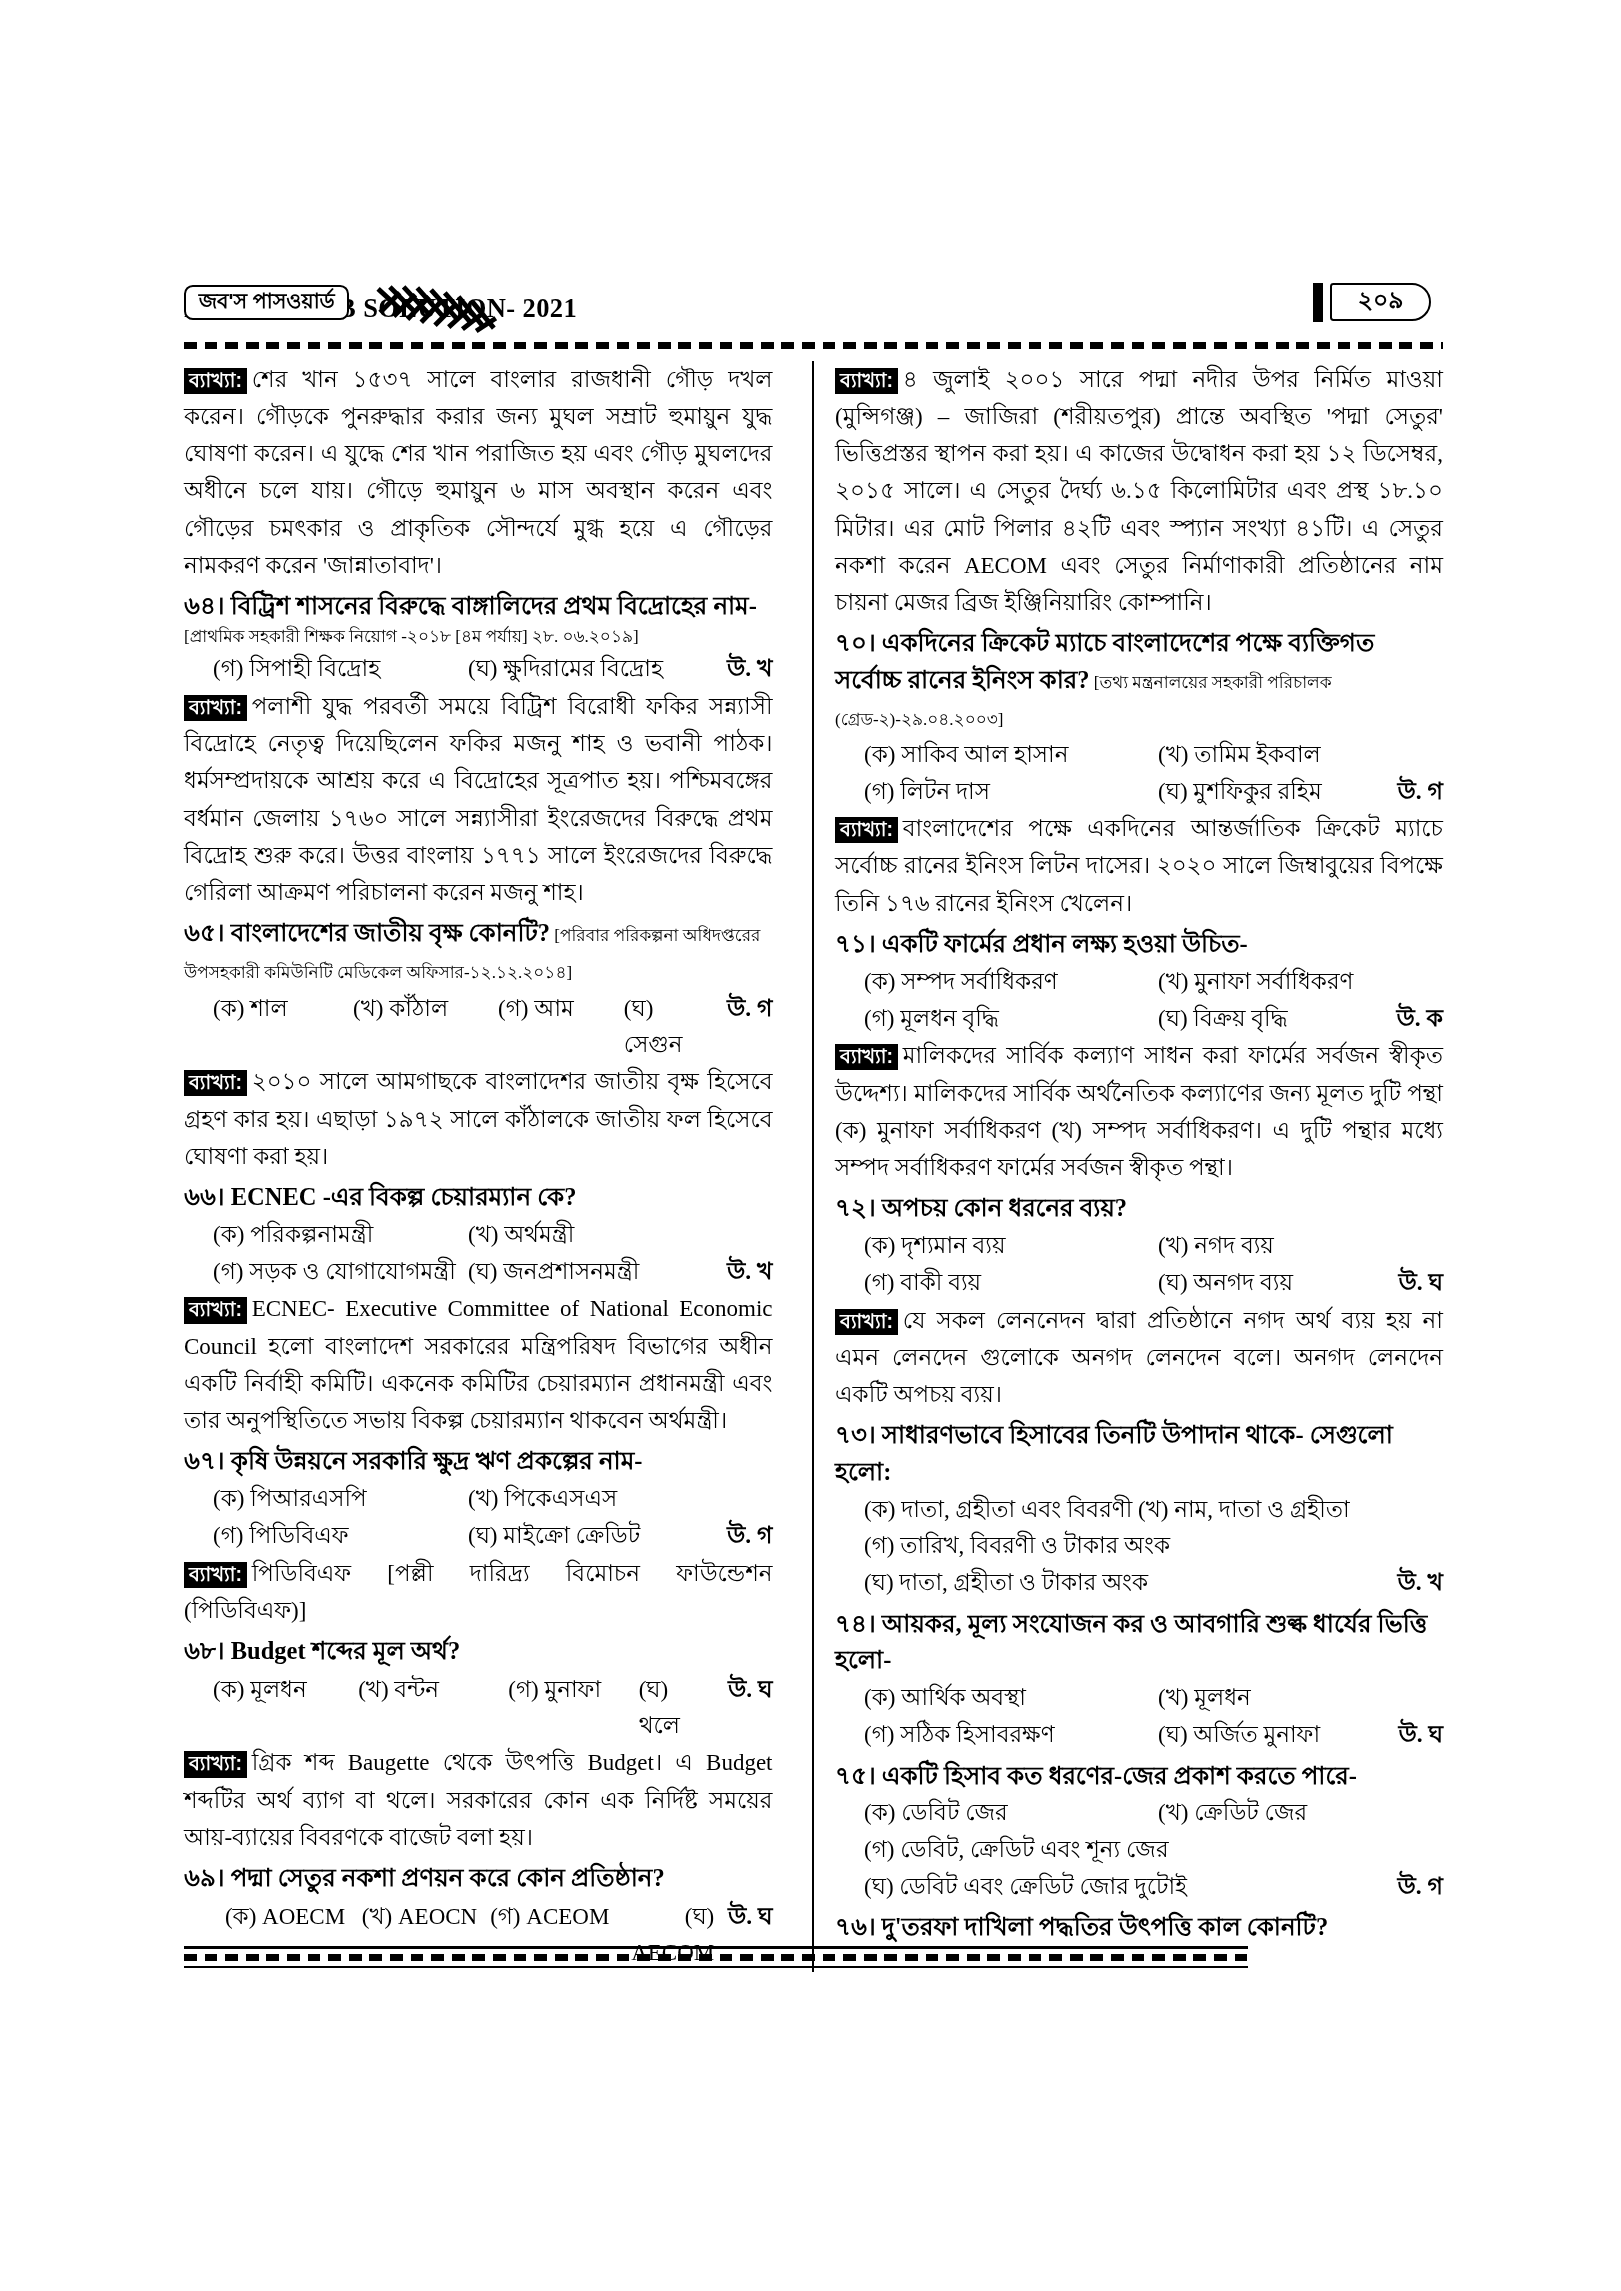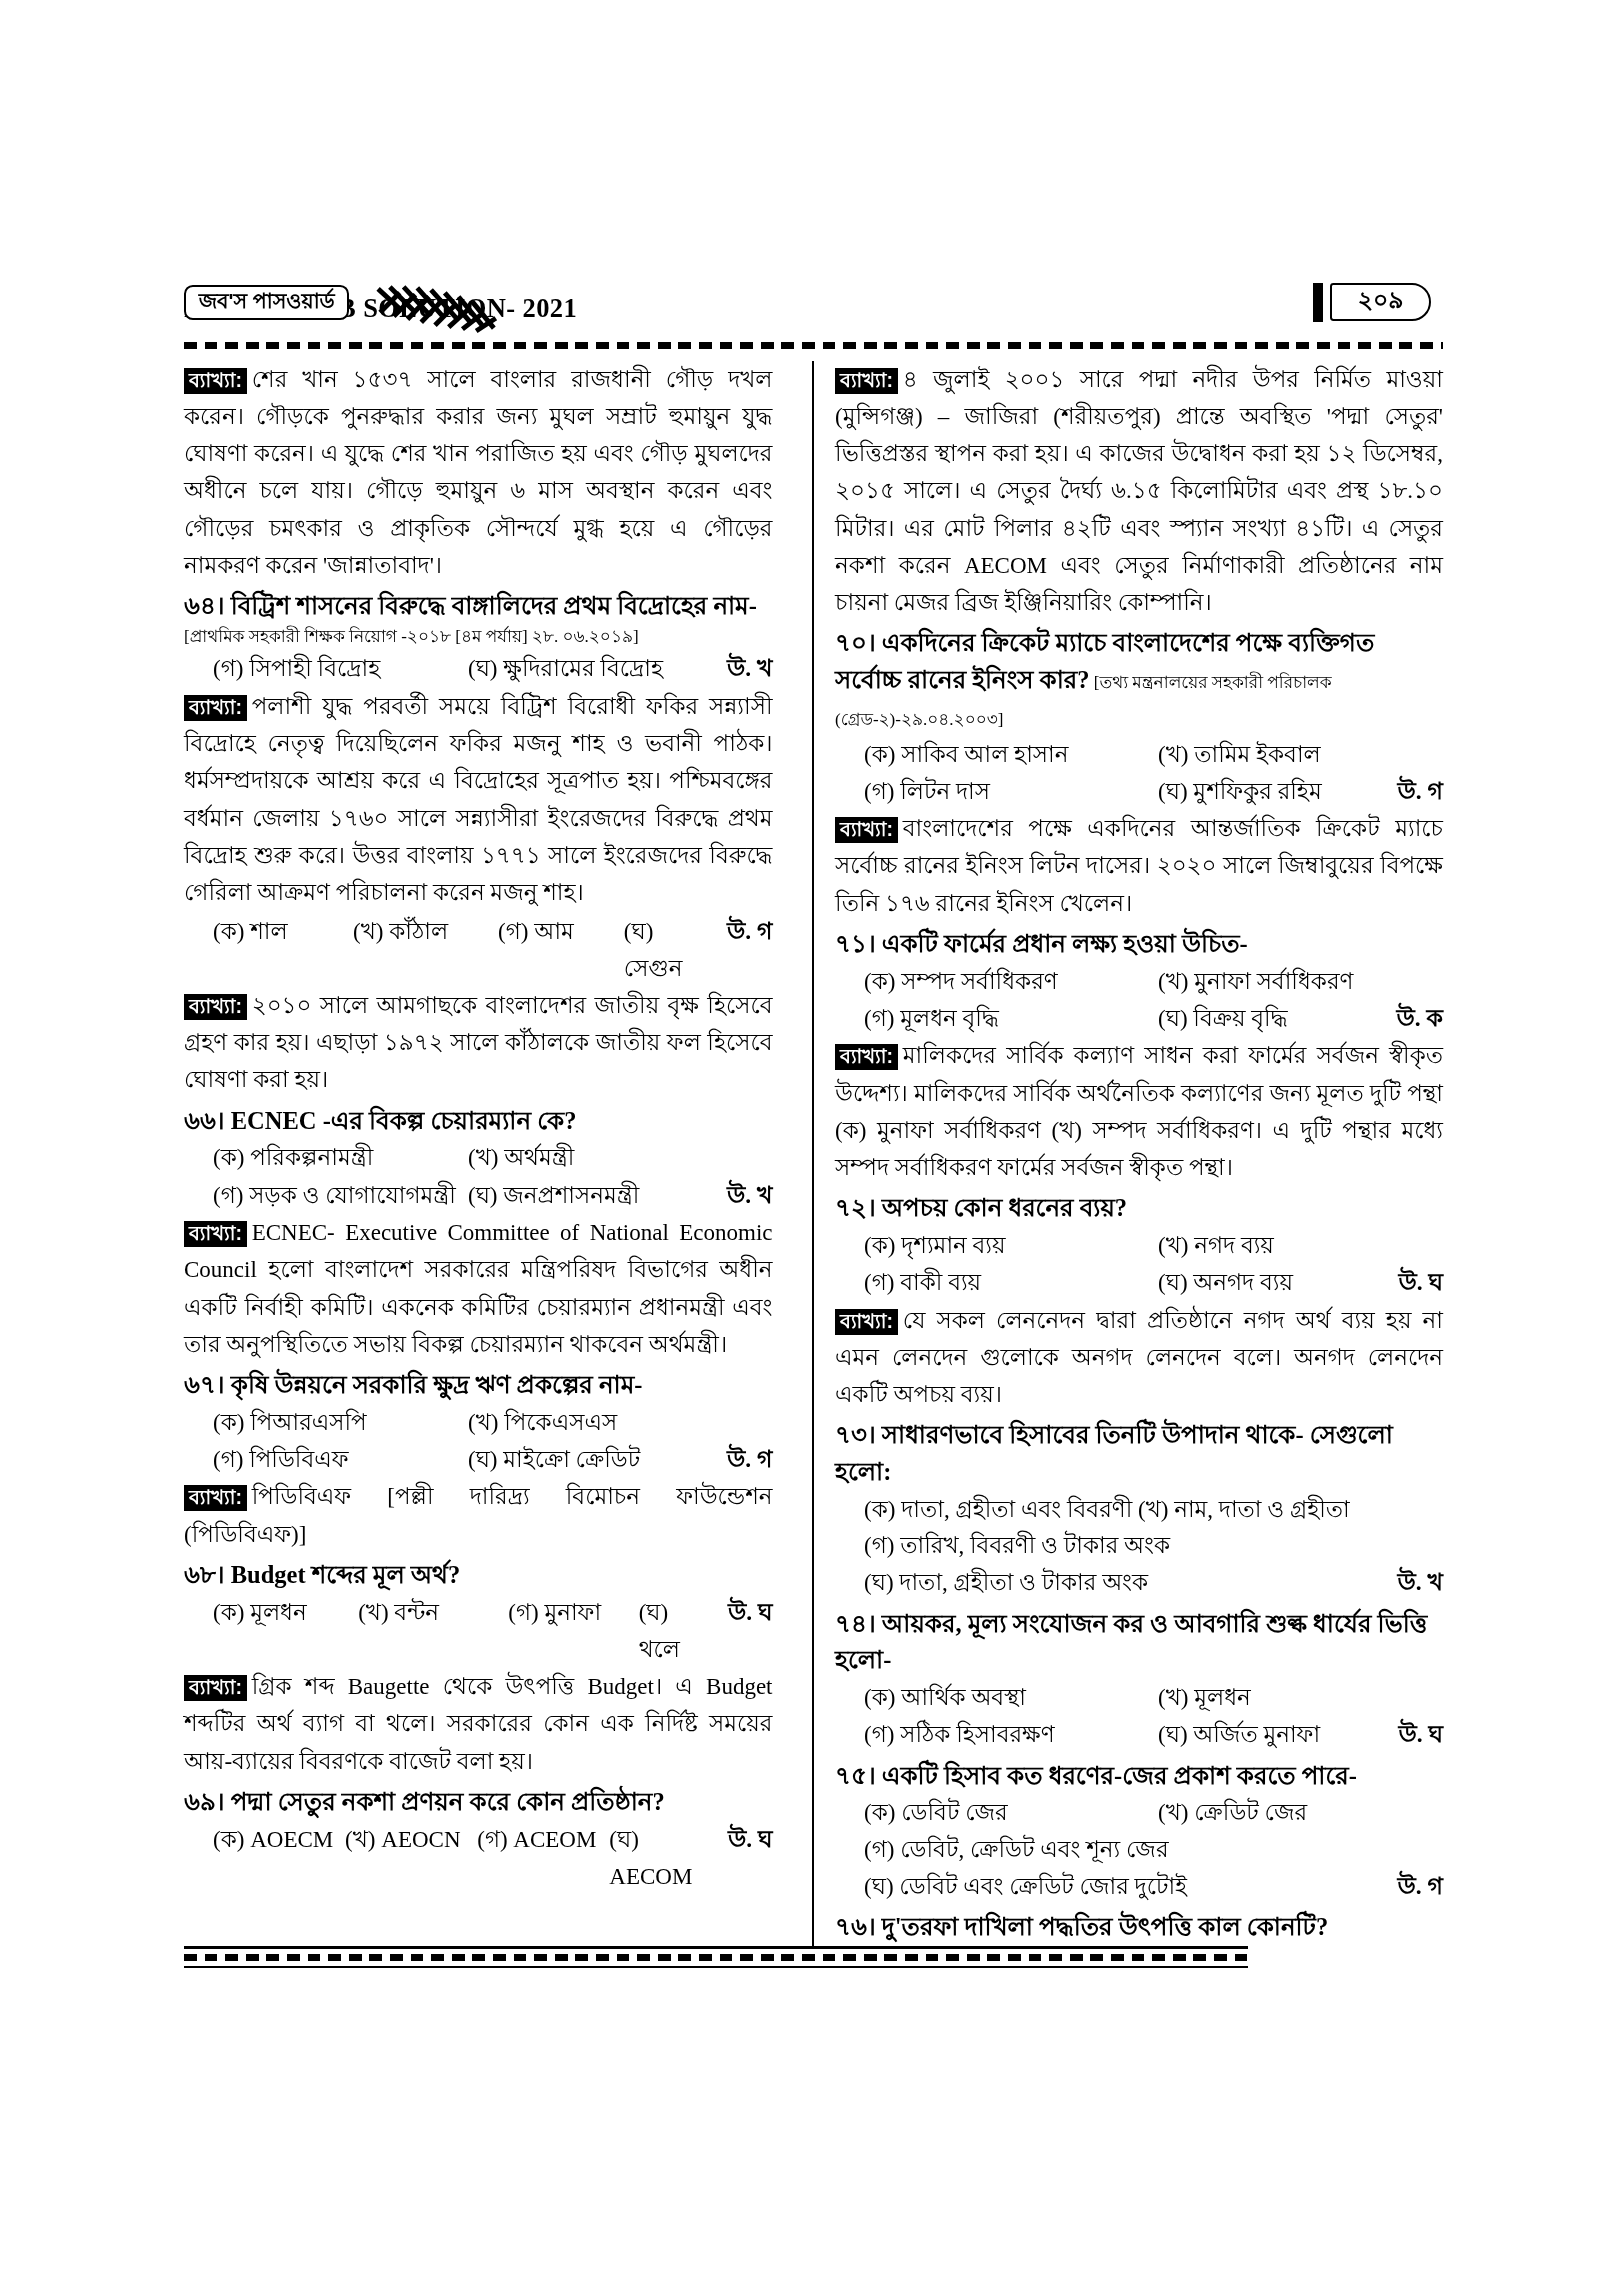--- a/index.html
+++ b/index.html
@@ -173,21 +173,21 @@
   }
 
   
   .w-half   { width: 255px; }
   .w-wide   { width: 294px; }
   .w-q65a   { width: 147px; }
   .w-q65b   { width: 152px; }
   .w-q65c   { width: 132px; }
   .w-q69    { width: 149px; }
 
-  .eng { font-family: "Liberation Serif", "DejaVu Serif", serif; }
+  .eng { font-family: "Liberation Serif", "DejaVu Serif", serif; text-align: right; }
 
   
   .footer-rules {
     position: absolute;
     left: 184px;
     right: 177px;
     top: 1946px;
   }
   .fr-solid {
     height: 2.9px;
@@ -239,20 +239,21 @@
           <div class="qsrc">[প্রাথমিক সহকারী শিক্ষক নিয়োগ -২০১৮ [৪ম পর্যায়] ২৮. ০৬.২০১৯]</div>
           <div class="opts">
             <div class="optrow">
               <span class="o1 w-half">(গ) সিপাহী বিদ্রোহ</span>
               <span class="o2">(ঘ) ক্ষুদিরামের বিদ্রোহ</span>
               <span class="spacer"></span>
               <span class="ans">উ. খ</span>
             </div>
           </div>
           <p class="para"><span class="tag">ব্যাখ্যা:</span><span>পলাশী যুদ্ধ পরবর্তী সময়ে বিট্রিশ বিরোধী ফকির সন্ন্যাসী বিদ্রোহে নেতৃত্ব দিয়েছিলেন ফকির মজনু শাহ ও ভবানী পাঠক। ধর্মসম্প্রদায়কে আশ্রয় করে এ বিদ্রোহের সূত্রপাত হয়। পশ্চিমবঙ্গের বর্ধমান জেলায় ১৭৬০ সালে সন্ন্যাসীরা ইংরেজদের বিরুদ্ধে প্রথম বিদ্রোহ শুরু করে। উত্তর বাংলায় ১৭৭১ সালে ইংরেজদের বিরুদ্ধে গেরিলা আক্রমণ পরিচালনা করেন মজনু শাহ।</span></p>
+          <p class="qline"><span class="qnum">৬৫। </span><span>বাংলাদেশের জাতীয় বৃক্ষ কোনটি?</span><span class="qsrc"> [পরিবার পরিকল্পনা অধিদপ্তরের উপসহকারী কমিউনিটি মেডিকেল অফিসার-১২.১২.২০১৪]</span></p>
           <div class="opts">
             <div class="optrow">
               <span class="w-q65a">(ক) শাল</span>
               <span class="w-q65b">(খ) কাঁঠাল</span>
               <span class="w-q65c">(গ) আম</span>
               <span>(ঘ) সেগুন</span>
               <span class="spacer"></span>
               <span class="ans">উ. গ</span>
             </div>
           </div>

